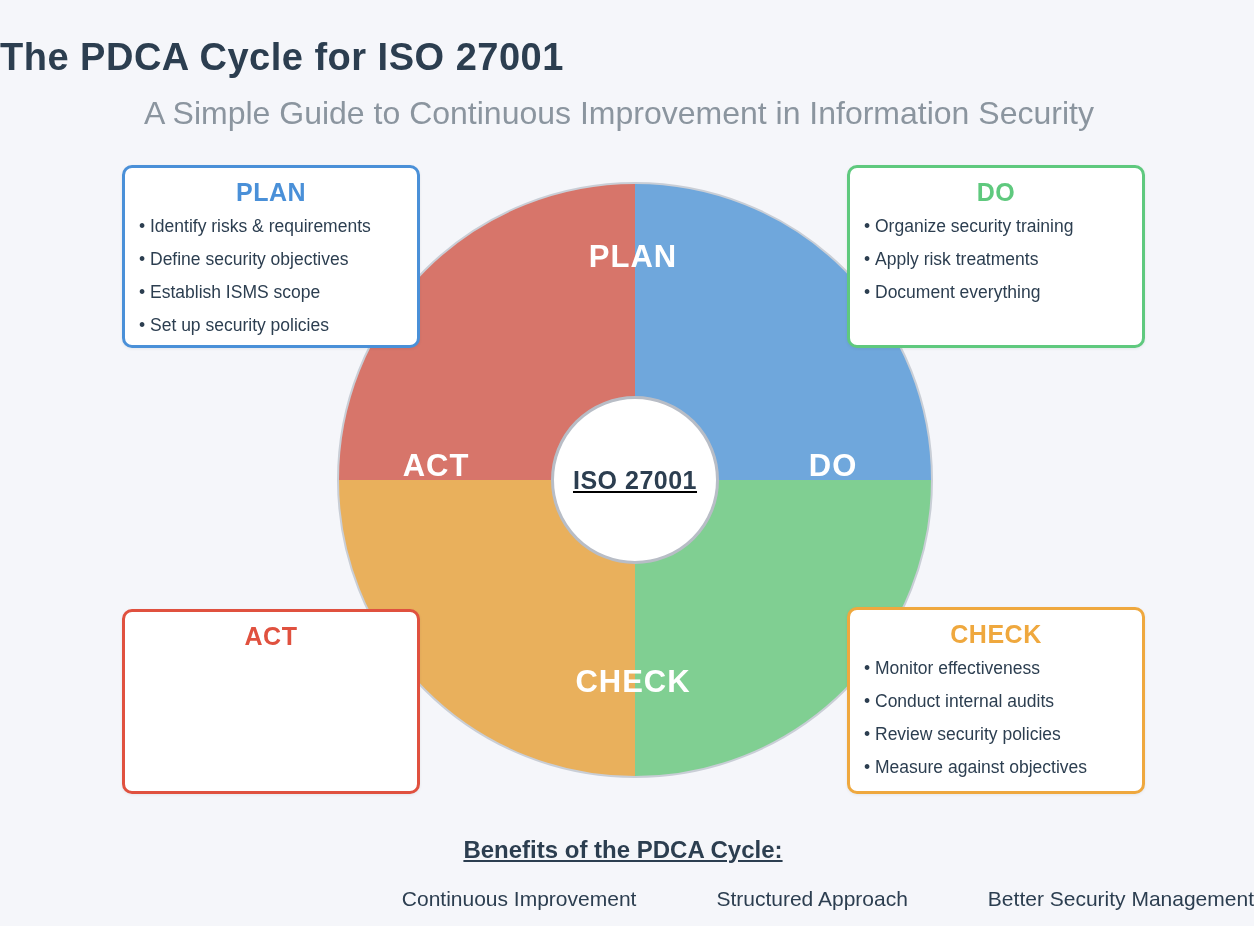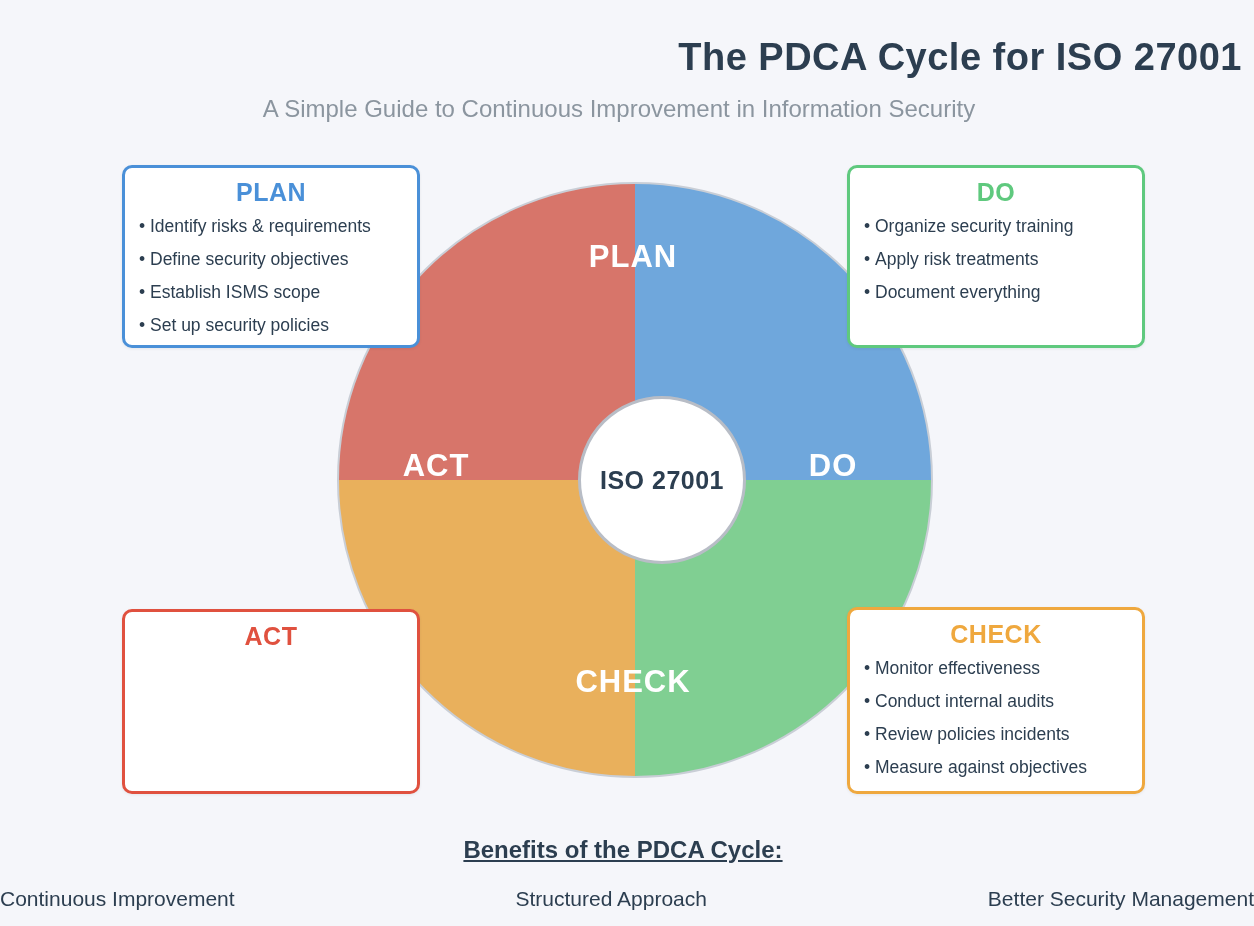--- a/index.html
+++ b/index.html
@@ -26,56 +26,57 @@
   .canvas {
     position: relative;
     width: 1254px;
     height: 926px;
     background: var(--background);
     overflow: hidden;
   }
   .main-title {
     position: absolute;
     left: 0; right: 12px; top: 36px;
-    text-align: right;
+    text-align: left;
     font-size: 38px;
     font-weight: bold;
     color: var(--heading);
     letter-spacing: 0.5px;
   }
   .subtitle {
     position: absolute;
     left: 0; right: 16px; top: 95px;
     text-align: center;
-    font-size: 24px;
+    font-size: 32px;
     color: var(--subtitle);
   }
   
   .wheel {
     position: absolute;
     left: 337px; top: 182px;
     width: 596px; height: 596px;
     border-radius: 50%;
     border: 2px solid var(--wheel_edge);
     background: conic-gradient(from 0deg,
       var(--quad_plan) 0deg 90deg,
       var(--quad_do) 90deg 180deg,
       var(--quad_check) 180deg 270deg,
       var(--quad_act) 270deg 360deg);
   }
   .hub {
     position: absolute;
-    left: 578px; top: 396px;
+    left: 551px; top: 396px;
     width: 168px; height: 168px;
     border-radius: 50%;
     background: var(--hub_bg);
     border: 3px solid var(--hub_edge);
     display: flex;
     align-items: center;
     justify-content: center;
+    text-decoration: underline;
   }
   .hub-label {
     font-size: 25px;
     font-weight: bold;
     color: var(--heading);
     letter-spacing: 0.5px;
   }
   .seg-label {
     position: absolute;
     transform: translate(-50%, -50%);
@@ -129,22 +130,22 @@
     text-align: center;
     font-size: 24px;
     font-weight: bold;
     color: var(--heading);
     text-decoration: underline;
   }
   .benefits-row {
     position: absolute;
     left: 0; right: 0; top: 887px;
     display: flex;
-    justify-content: space-between;
-    gap: 100px;
+    justify-content: flex-end;
+    gap: 80px;
   }
   .benefit-item {
     font-size: 21px;
     color: var(--heading);
     white-space: nowrap;
   }
 </style>
 </head>
 <body>
 
@@ -183,21 +184,21 @@
 
   <div class="callout callout-act">
     <div class="callout-title">ACT</div>
   </div>
 
   <div class="callout callout-check">
     <div class="callout-title">CHECK</div>
     <ul>
       <li>Monitor effectiveness</li>
       <li>Conduct internal audits</li>
-      <li>Review policies incidents</li>
+      <li>Review security policies</li>
       <li>Measure against objectives</li>
     </ul>
   </div>
 
   <div class="benefits-title">Benefits of the PDCA Cycle:</div>
   <div class="benefits-row">
     <span class="benefit-item">Continuous Improvement</span>
     <span class="benefit-item">Structured Approach</span>
     <span class="benefit-item">Better Security Management</span>
   </div>

